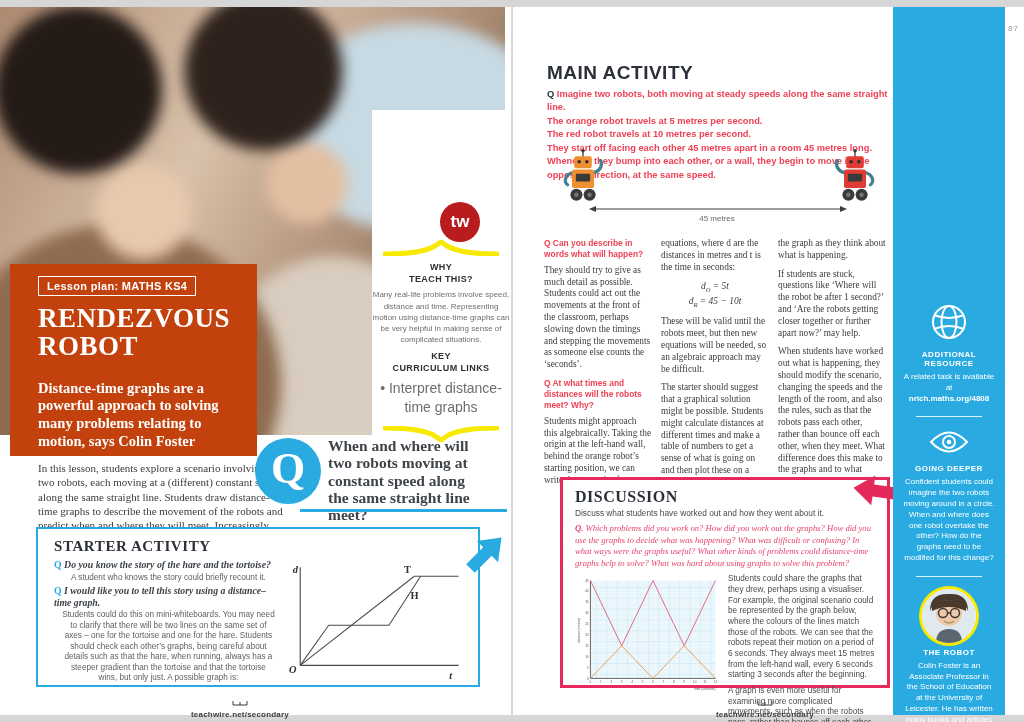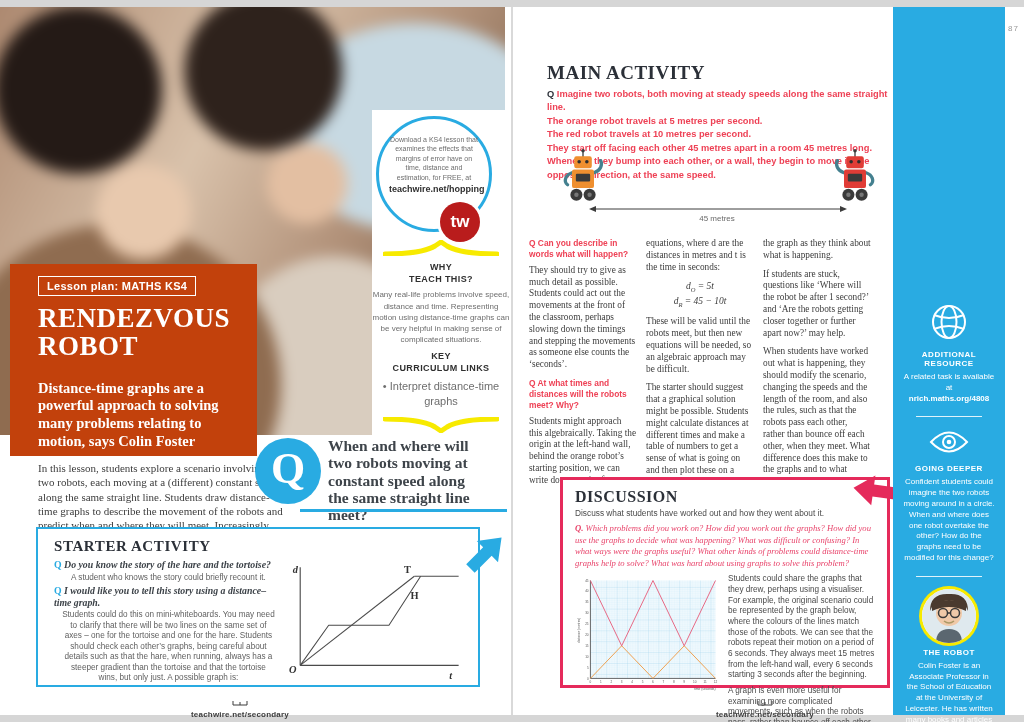--- a/index.html
+++ b/index.html
@@ -38,21 +38,21 @@
   .badge-text { font-size:7px; line-height:1.35; color:#6d6d6d; }
   .badge-link { font-size:9px; font-weight:bold; color:#303030; margin-top:3px; line-height:1.1; }
   .tw-circle { position:absolute; left:440px; top:202px; width:40px; height:40px; border-radius:50%;
                background:#b91c1c; box-shadow:0 0 0 3px #fff; color:#fff; font-weight:bold; font-size:17px;
                display:flex; align-items:center; justify-content:center; }
 
   .why-col { position:absolute; left:372px; top:240px; width:138px; text-align:center; }
   .brace { display:block; margin:0 auto; }
   .why-title { font-size:9px; font-weight:bold; color:#2f2f2f; letter-spacing:.4px; line-height:1.3; margin-top:6px; }
   .why-body { font-size:8px; color:#6e6e6e; line-height:1.4; margin-top:4px; }
-  .curric-item { font-size:11px; color:#6e6e6e; line-height:1.4; }
+  .curric-item { font-size:14px; color:#6e6e6e; line-height:1.4; }
 
   .bigq-circle { position:absolute; left:255px; top:438px; width:66px; height:66px; border-radius:50%;
                  background:#29abe2; color:#fff; font-family:"Liberation Serif",serif; font-weight:bold;
                  font-size:44px; display:flex; align-items:center; justify-content:center; padding-bottom:6px; }
   .bigq-text { position:absolute; left:328px; top:437px; width:160px; font-family:"Liberation Serif",serif;
                font-weight:bold; font-size:15.5px; line-height:1.12; color:#3e444a; }
   .bigq-rule { position:absolute; left:300px; top:509px; width:207px; height:3px; background:#29abe2; }
 
   .starter-box { position:absolute; left:36px; top:527px; width:444px; height:160px; border:2.5px solid #29abe2;
                  background:#fff; padding:9px 12px 6px 16px; }
@@ -63,32 +63,32 @@
            line-height:1.18; color:#3c4248; }
   .qmark-cyan { color:#29abe2; font-style:normal; }
   .aline { font-size:8.2px; color:#5f5f5f; line-height:1.28; margin:2px 0 2px 8px;text-align:center; }
   .starter-graph { margin-left:12px; }
   .ne-arrow { position:absolute; left:420px; top:-4px; }
 
   .footer { position:absolute; text-align:center; width:160px; }
   .footer-text { font-size:8px; font-weight:bold; color:#3c3c3c; letter-spacing:.2px; }
 
   
-  .main-title { position:absolute; left:547px; top:62px; font-family:Liberation Serif, serif; font-weight:bold;
+  .main-title { position:absolute; left:547px; top:62px; font-family:Liberation Sans, sans-serif; font-weight:bold;
                 font-size:19px; letter-spacing:.5px; color:#2b3038; }
   .red-block { position:absolute; left:547px; top:88px; width:348px; }
   .red-line { font-size:9.3px; font-weight:bold; color:#ee4256; line-height:1.45; }
   .qmark-dark { color:#2b3038; }
 
   .diagram { position:absolute; left:547px; top:148px; width:340px; height:86px; }
   .robot { position:absolute; top:0; }
   .dist-line { position:absolute; left:42px; top:57px; width:258px; }
   .dist-label { position:absolute; left:0; top:66px; width:340px; text-align:center; font-size:8px; color:#6a6a6a; }
 
-  .cols { position:absolute; left:529px; top:238px; width:342px; display:flex; gap:9px; }
+  .cols { position:absolute; left:544px; top:238px; width:342px; display:flex; gap:9px; }
   .col { width:108px; }
   .col-q { font-size:8.4px; font-weight:bold; color:#ee4256; line-height:1.3; margin-bottom:5px; }
   .col-p { font-family:"Liberation Serif",serif; font-size:9.3px; color:#3c3c3c; line-height:1.27; margin-bottom:7px; }
   .eq { font-family:"Liberation Serif",serif; font-size:9.5px; color:#3c3c3c; text-align:center; line-height:1.4;
         font-style:italic; margin:2px 0 7px; }
   .eq sub { font-size:6.5px; }
 
   .disc-box { position:absolute; left:560px; top:477px; width:330px; height:211px; border:3px solid #e52a5b;
               background:#fff; padding:8px 12px 12px 12px; }
   .disc-title { font-family:"Liberation Serif",serif; font-weight:bold; font-size:16px; letter-spacing:.5px; color:#2b3038; }
@@ -117,24 +117,20 @@
   <div class="strip" style="top:715px"></div>
   <div class="gutter"></div>
 
   <span class="pageno" style="left:12px;top:24px">86</span>
 
   <div class="photo">
       <div class="photo-inner"></div>
     </div>
   <div class="photo-white"></div>
 
-  <div class="badge">
-    <div class="badge-text">Download a KS4 lesson that examines the effects that margins of error have on time, distance and estimation, for FREE, at</div>
-    <div class="badge-link link-like">teachwire.net/hopping</div>
-  </div>
   <div class="tw-circle">tw</div>
 
   <div class="why-col">
     <svg class="brace" width="116" height="16" viewBox="0 0 116 16">
       <path d="M2 14 C22 14 42 12 52 6 L58 2 L64 6 C74 12 94 14 114 14" fill="none" stroke="#f7ea00" stroke-width="5" stroke-linecap="round"></path>
     </svg>
     <div class="why-title">
       <div>WHY</div>
       <div>TEACH THIS?</div>
     </div>

